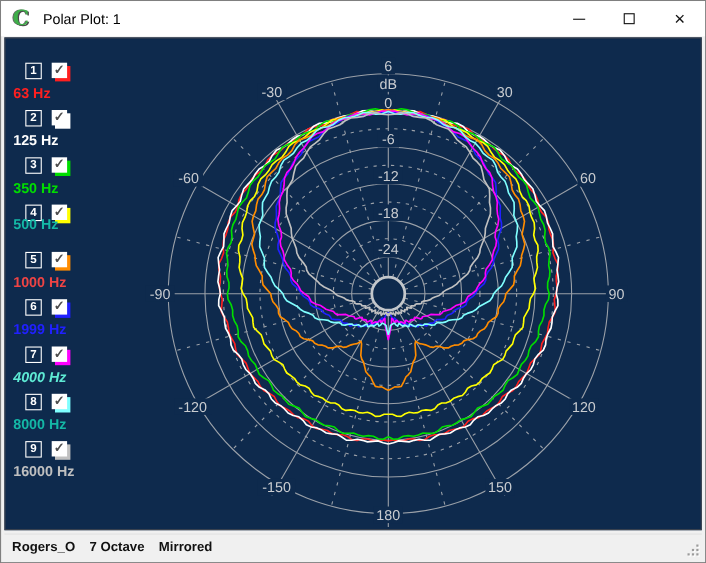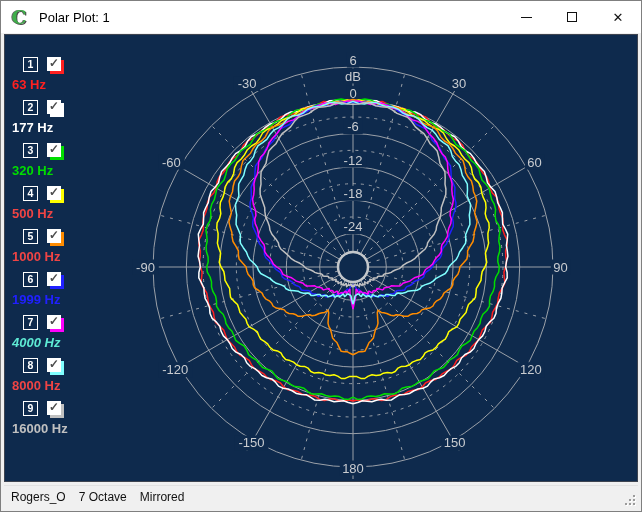--- a/index.html
+++ b/index.html
@@ -41,21 +41,21 @@
     color:#4d4d4d;font-size:12px;line-height:13px;text-align:center;font-weight:bold;
   }
   .freq-label{
     position:absolute;left:7px;font-size:13px;font-weight:bold;white-space:nowrap;
   }
   .statusbar{
     position:absolute;left:3px;right:3px;bottom:3px;height:23px;background:#f0f0f0;
     border-top:1px solid #e2e2e2;font-size:12px;color:#111;
     display:flex;align-items:center;padding-left:7px;
   }
-  .status-item{margin-right:13px;white-space:pre;}
+  .status-item{margin-right:13px;white-space:pre;font-weight:bold;}
   .resize-grip{position:absolute;right:3px;bottom:3px;width:13px;height:13px;}
   .resize-grip i{position:absolute;width:2px;height:2px;background:#9b9b9b;box-shadow:1px 1px 0 #ffffff;}
 </style>
 </head>
 <body>
 
 <div class="window">
 
   <div class="titlebar">
     <div class="app-icon">C</div>
@@ -163,51 +163,51 @@
     <div class="sidebar" id="sidebar">
         <div class="curve-row" style="top: 22px; left: 0px; width: 90px;">
           <div class="num-badge">1</div>
           <div class="chk" style="box-shadow: rgb(255, 32, 32) 3px 3px 0px 0px;">✓</div>
         </div>
         <div class="freq-label" style="top: 42px; color: rgb(255, 32, 32);">63 Hz</div>
         <div class="curve-row" style="top: 65px; left: 0px; width: 90px;">
           <div class="num-badge">2</div>
           <div class="chk" style="box-shadow: rgb(255, 255, 255) 3px 3px 0px 0px;">✓</div>
         </div>
-        <div class="freq-label" style="top: 85px; color: rgb(255, 255, 255);">177 Hz</div>
+        <div class="freq-label" style="top: 85px; color: rgb(255, 255, 255);">125 Hz</div>
         <div class="curve-row" style="top: 108px; left: 0px; width: 90px;">
           <div class="num-badge">3</div>
           <div class="chk" style="box-shadow: rgb(0, 221, 0) 3px 3px 0px 0px;">✓</div>
         </div>
-        <div class="freq-label" style="top: 128px; color: rgb(0, 221, 0);">320 Hz</div>
+        <div class="freq-label" style="top: 128px; color: rgb(0, 221, 0);">350 Hz</div>
         <div class="curve-row" style="top: 151px; left: 0px; width: 90px;">
           <div class="num-badge">4</div>
           <div class="chk" style="box-shadow: rgb(255, 255, 0) 3px 3px 0px 0px;">✓</div>
         </div>
-        <div class="freq-label" style="top: 171px; color: #ef4444;">500 Hz</div>
+        <div class="freq-label" style="top: 161px; color: #14b8a6;">500 Hz</div>
         <div class="curve-row" style="top: 194px; left: 0px; width: 90px;">
           <div class="num-badge">5</div>
           <div class="chk" style="box-shadow: rgb(255, 140, 0) 3px 3px 0px 0px;">✓</div>
         </div>
         <div class="freq-label" style="top: 214px; color: #ef4444;">1000 Hz</div>
         <div class="curve-row" style="top: 237px; left: 0px; width: 90px;">
           <div class="num-badge">6</div>
           <div class="chk" style="box-shadow: rgb(32, 32, 255) 3px 3px 0px 0px;">✓</div>
         </div>
         <div class="freq-label" style="top: 257px; color: rgb(32, 32, 255);">1999 Hz</div>
         <div class="curve-row" style="top: 280px; left: 0px; width: 90px;">
           <div class="num-badge">7</div>
           <div class="chk" style="box-shadow: rgb(255, 0, 255) 3px 3px 0px 0px;">✓</div>
         </div>
         <div class="freq-label" style="top: 300px; color: #5eead4; font-style: italic;">4000 Hz</div>
         <div class="curve-row" style="top: 323px; left: 0px; width: 90px;">
           <div class="num-badge">8</div>
           <div class="chk" style="box-shadow: rgb(128, 255, 255) 3px 3px 0px 0px;">✓</div>
         </div>
-        <div class="freq-label" style="top: 343px; color: #ef4444;">8000 Hz</div>
+        <div class="freq-label" style="top: 343px; color: #14b8a6;">8000 Hz</div>
         <div class="curve-row" style="top: 366px; left: 0px; width: 90px;">
           <div class="num-badge">9</div>
           <div class="chk" style="box-shadow: rgb(192, 192, 192) 3px 3px 0px 0px;">✓</div>
         </div>
         <div class="freq-label" style="top: 386px; color: rgb(192, 192, 192); text-align: center;">16000 Hz</div>
       </div>
   </div>
 
   <div class="statusbar">
     <span class="status-item">Rogers_O</span>

